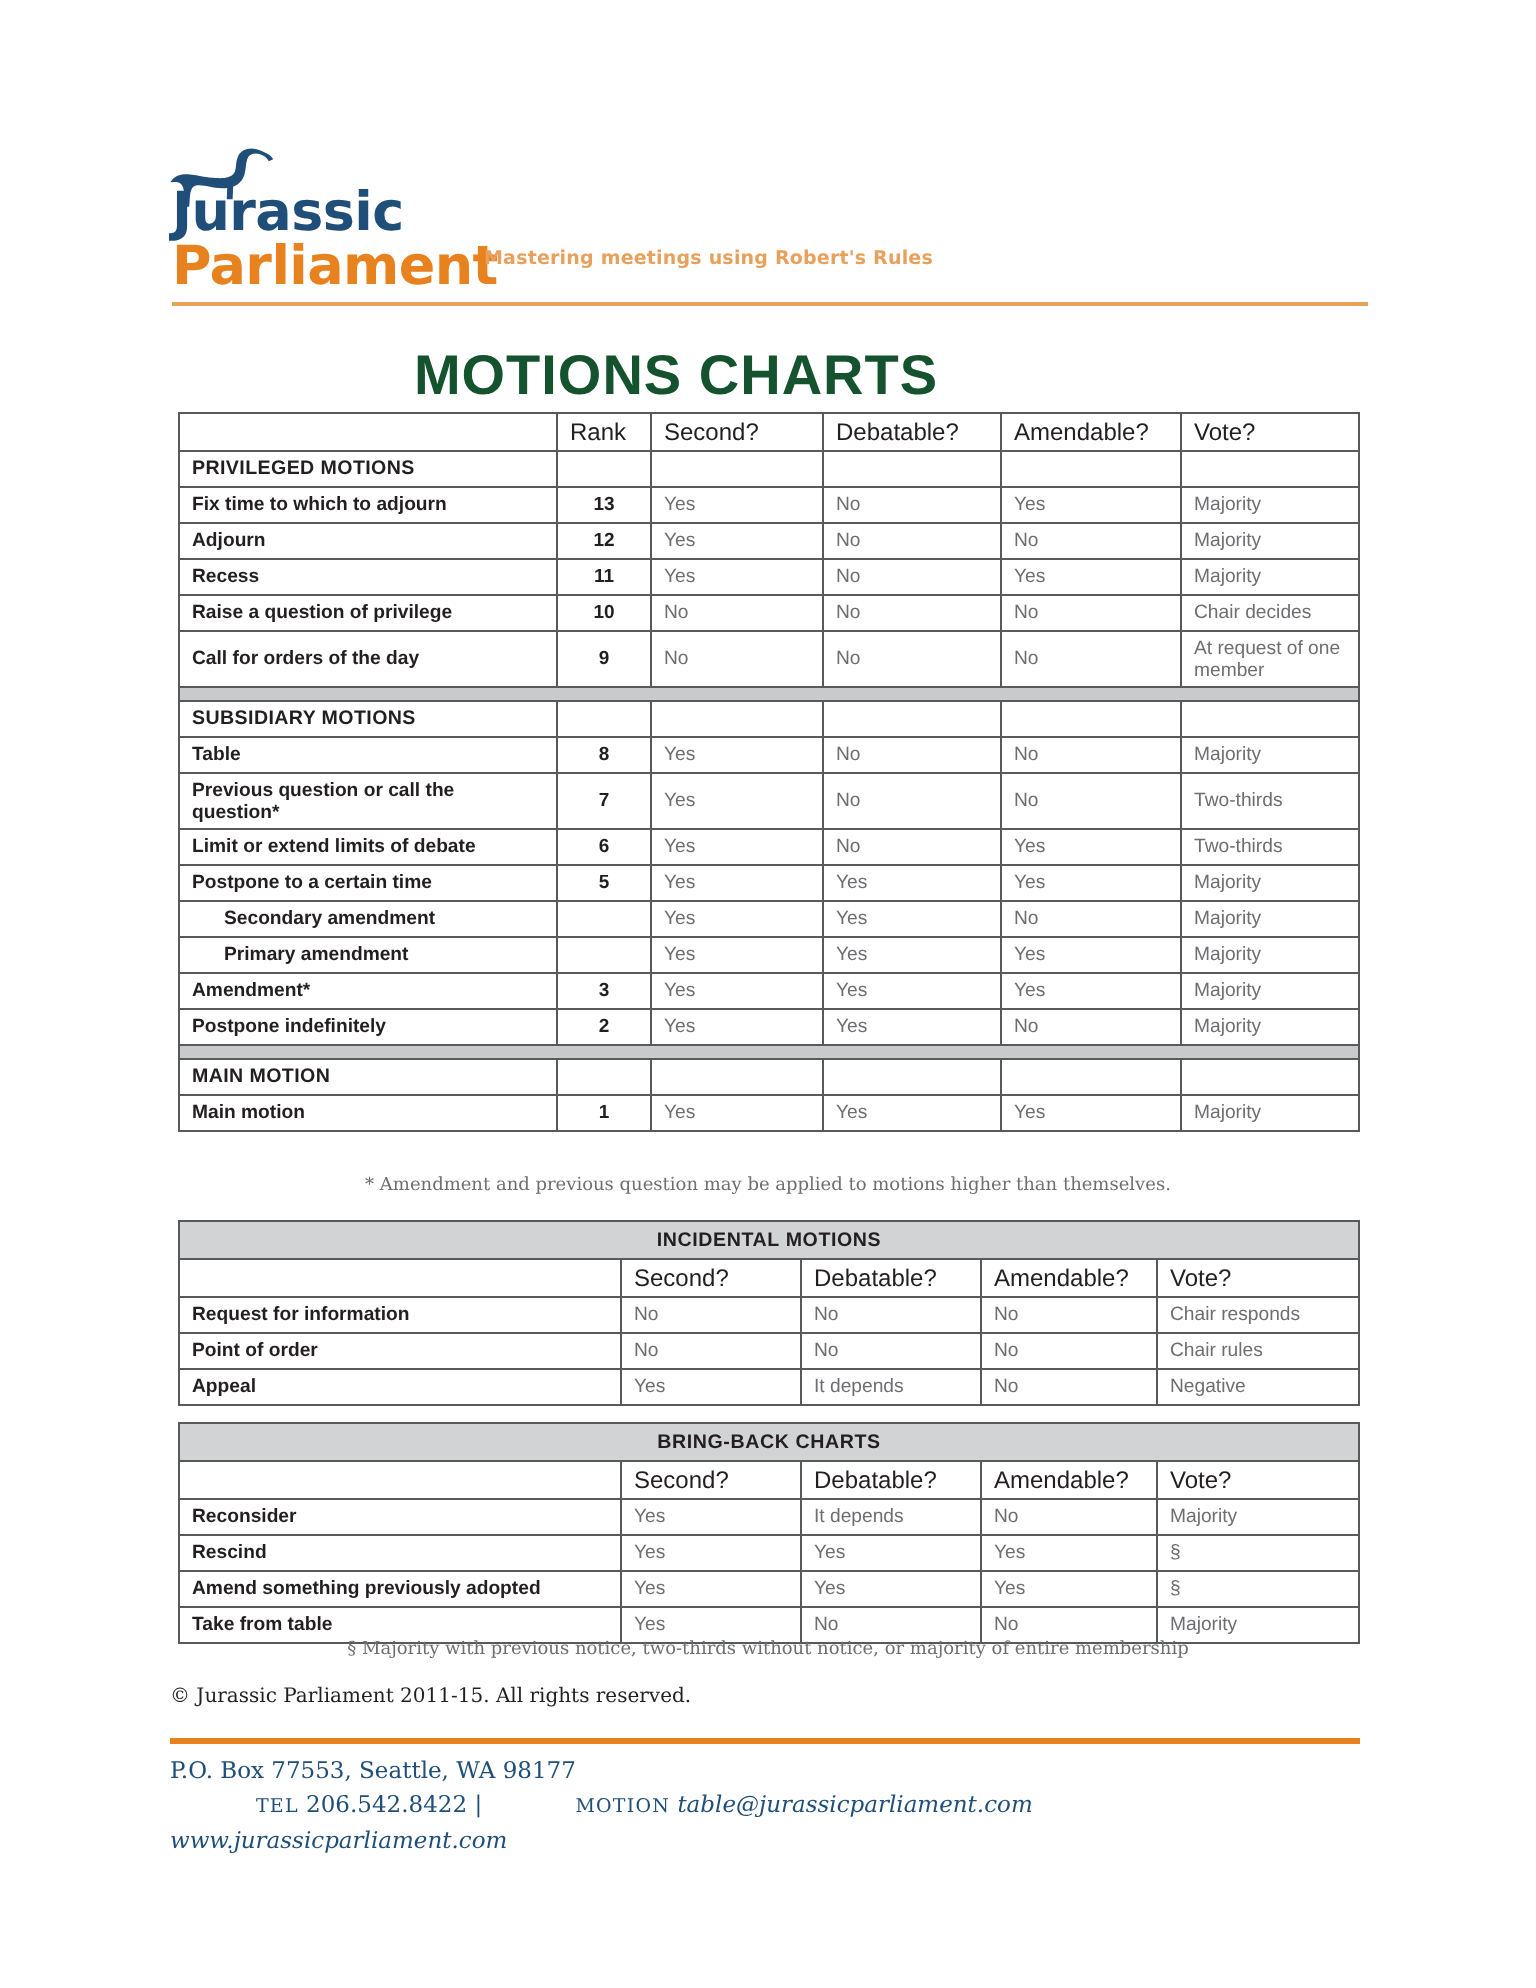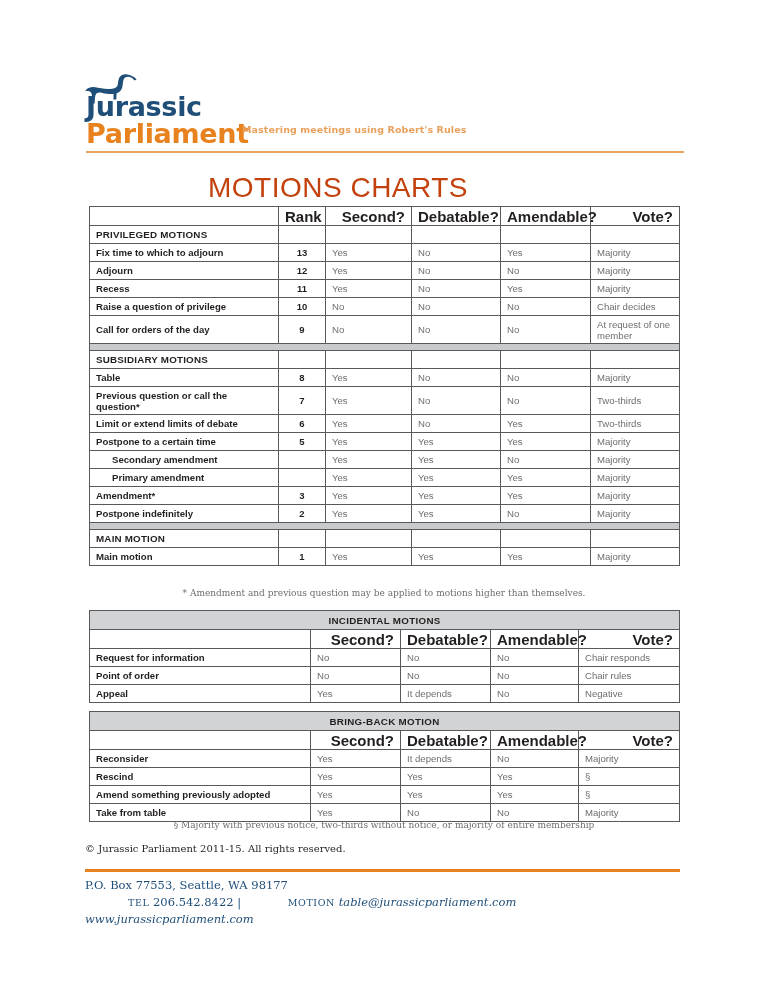--- a/index.html
+++ b/index.html
@@ -79,47 +79,46 @@
   }
 
   
   #page-title {
     position: absolute;
     left: 0;
     top: 172px;
     width: 676px;
     text-align: center;
     font-size: 28px;
-    font-weight: normal;
+    font-weight: bold;
     letter-spacing: 0.5px;
-    color: #c2410c;
+    color: #14532d;
     font-family: "Liberation Sans", sans-serif;
   }
 
   
   .mtable {
     position: absolute;
     border-collapse: collapse;
     table-layout: fixed;
     font-size: 9.6px;
   }
   .mtable td, .mtable th {
     border: 1px solid #58595b;
     padding: 0 6px;
     vertical-align: middle;
     height: 17px;
     font-weight: normal;
     text-align: left;
   }
   .mtable .colhead {
-    font-weight: bold;
-    font-size: 15px;
+    font-weight: normal;
+    font-size: 12px;
     color: #231f20;
     height: 18px;
-    text-align: right;
   }
   .mtable .lbl {
     font-weight: bold;
     color: #231f20;
   }
   .mtable .lbl-indent {
     font-weight: bold;
     padding-left: 22px;
   }
   .mtable .sect {
@@ -449,21 +448,21 @@
 <table class="mtable" id="table-bringback">
   <colgroup>
     <col style="width:221px">
       <col style="width:90px">
       <col style="width:90px">
     <col style="width:88px">
       <col style="width:101px">
   </colgroup>
   <tbody>
     <tr class="band">
-      <td colspan="5">BRING-BACK MOTION</td>
+      <td colspan="5">BRING-BACK CHARTS</td>
     </tr>
     <tr>
       <td class="colhead"></td>
       <td class="colhead">Second?</td>
       <td class="colhead">Debatable?</td>
       <td class="colhead">Amendable?</td>
       <td class="colhead">Vote?</td>
     </tr>
     <tr>
       <td class="lbl">Reconsider</td>

